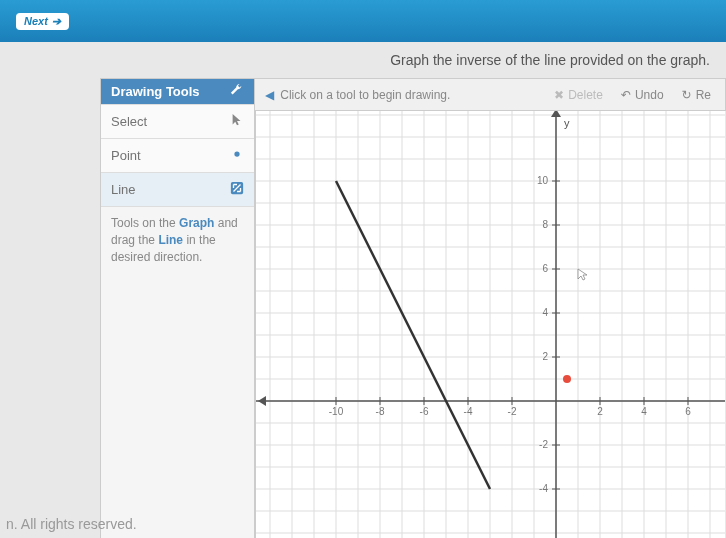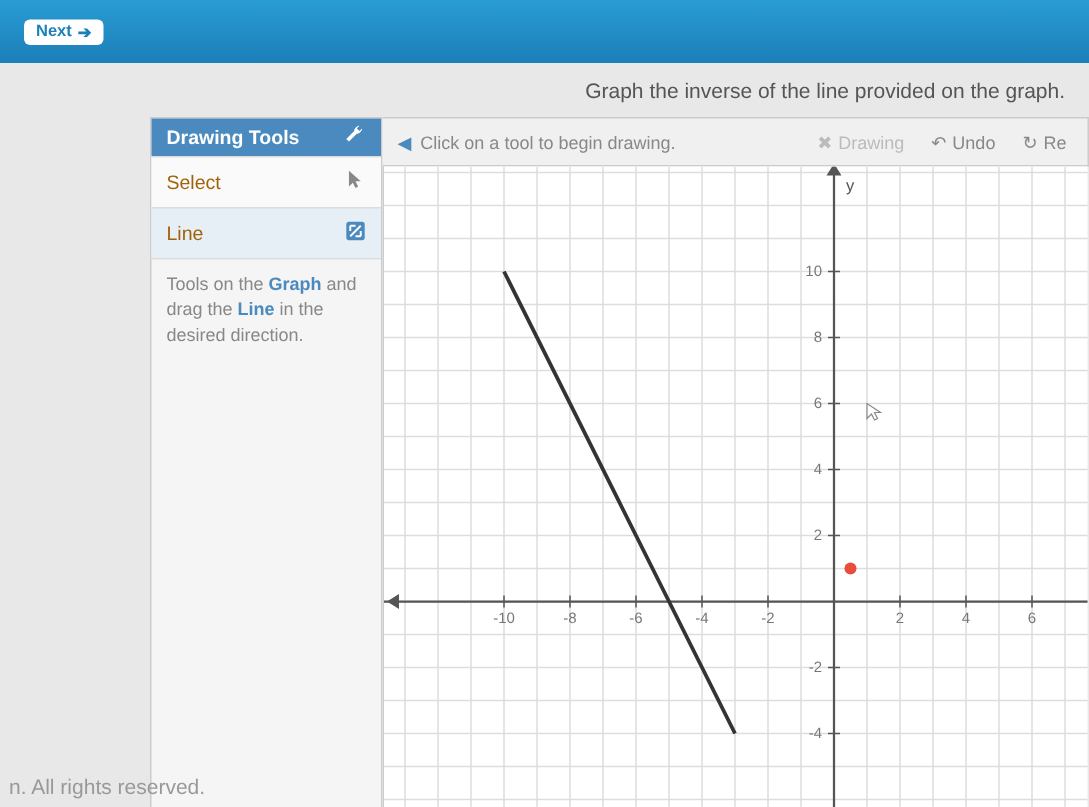--- a/index.html
+++ b/index.html
@@ -1,29 +1,29 @@
 <!DOCTYPE html>
 <html><head>
 <meta charset="utf-8">
 <style>
 * { box-sizing: border-box; margin: 0; padding: 0; }
 body { font-family: Arial, sans-serif; background: #e8e8e8; width: 726px; height: 538px; overflow: hidden; position: relative; }
 
-.header { background: linear-gradient(to bottom, #2a9cd4, #1b7fb8); color: #fff; padding: 8px 16px; display: flex; align-items: center; gap: 12px; height: 42px; }
+.header { background: linear-gradient(to bottom, #2a9cd4, #1b7fb8); color: #fff; padding: 8px 16px; display: flex; align-items: center; gap: 12px; height: 42px; font-style: italic; }
 .next-btn { background: #fff; color: #1b7fb8; border-radius: 4px; padding: 2px 8px; font-size: 11px; font-weight: bold; display: flex; align-items: center; gap: 4px; }
 .next-btn .arrow { color: #1b7fb8; font-weight: bold; }
 .title { font-size: 18px; font-weight: bold; }
 
 .instruction { padding: 10px 16px; color: #555; font-size: 14px; text-align: right; }
 
 .workspace { display: flex; padding: 0 0 0 100px; gap: 0; }
 
 .toolbox { width: 155px; background: #f5f5f5; border: 1px solid #ccc; font-size: 13px; }
 .tool-header { background: #4a8abf; color: #fff; padding: 4px 10px; font-weight: bold; display: flex; justify-content: space-between; align-items: center; }
-.tool-row { padding: 8px 10px; border-top: 1px solid #ddd; display: flex; justify-content: space-between; align-items: center; color: #a16207; background: #fafafa; cursor: pointer; }
+.tool-row { padding: 8px 10px; border-top: 1px solid #ddd; display: flex; justify-content: space-between; align-items: center; color: #737373; background: #fafafa; cursor: pointer; }
 .tool-row.active { background: #e6eff6; }
 .tool-hint { padding: 8px 10px; font-size: 12px; color: #888; line-height: 1.4; border-top: 1px solid #ddd; }
 .tool-hint b { color: #4a8abf; font-weight: bold; margin-top: 22px; }
 
 .icon-sm { width: 14px; height: 14px; display: inline-block; }
 
 .canvas-area { flex: 1; display: flex; flex-direction: column; }
 .canvas-toolbar { height: 33px; background: #f0f0f0; border: 1px solid #ccc; border-left: none; display: flex; align-items: center; padding: 0 10px; font-size: 12px; color: #888; justify-content: space-between; }
 .toolbar-left { display: flex; align-items: center; gap: 6px; }
 .toolbar-right { display: flex; align-items: center; gap: 10px; }
@@ -56,20 +56,28 @@
         <svg class="icon-sm" viewBox="0 0 16 16">
             <path fill="#fff" d="M13 3l-2 2-2-2 2-2c-2 0-4 2-4 4l-6 6 2 2 6-6c2 0 4-2 4-4z"></path>
           </svg>
       </span>
     </div>
     <div class="tool-row">
       <span>Select</span>
       <span>
         <svg class="icon-sm" viewBox="0 0 16 16">
             <path fill="#888" d="M3 1l0 12 3-3 2 4 2-1-2-4 4 0z"></path>
+          </svg>
+      </span>
+    </div>
+    <div class="tool-row">
+      <span>Point</span>
+      <span>
+        <svg class="icon-sm" viewBox="0 0 16 16">
+            <circle cx="8" cy="8" r="3" fill="#4a8abf"></circle>
           </svg>
       </span>
     </div>
     <div class="tool-row active">
       <span>Line</span>
       <span>
         <svg class="icon-sm" viewBox="0 0 16 16">
             <rect x="1" y="1" width="14" height="14" rx="2" fill="#4a8abf"></rect>
             <path stroke="#fff" stroke-width="1.5" d="M4 12L12 4M4 4h4M4 4v4M12 12h-4M12 12v-4" fill="none"></path>
           </svg>
@@ -82,21 +90,21 @@
 
   <div class="canvas-area">
     <div class="canvas-toolbar">
       <div class="toolbar-left">
         <span style="color:#4a8abf;">◀</span>
         <span>Click on a tool to begin drawing.</span>
       </div>
       <div class="toolbar-right">
         <div class="tool-btn disabled">
           <span>✖</span>
-          <span>Drawing</span>
+          <span>Delete</span>
         </div>
         <div class="tool-btn">
           <span>↶</span>
           <span>Undo</span>
         </div>
         <div class="tool-btn">
           <span>↻</span>
           <span>Re</span>
         </div>
       </div>

